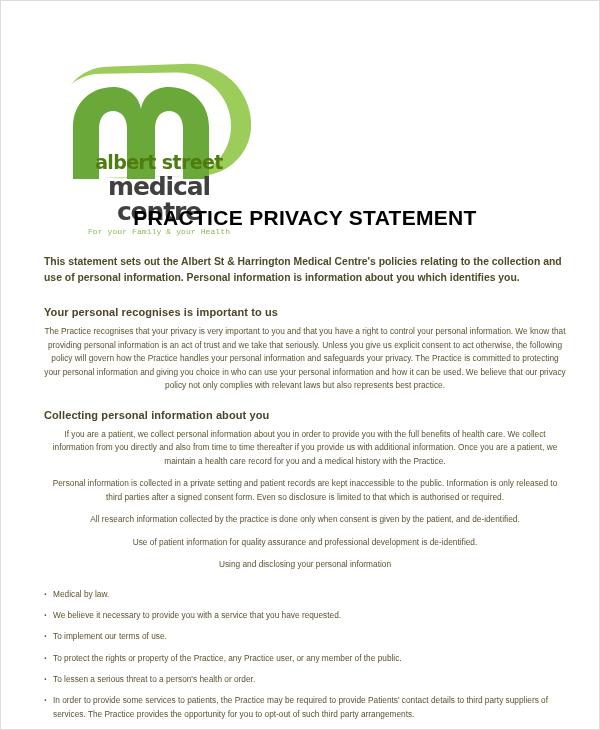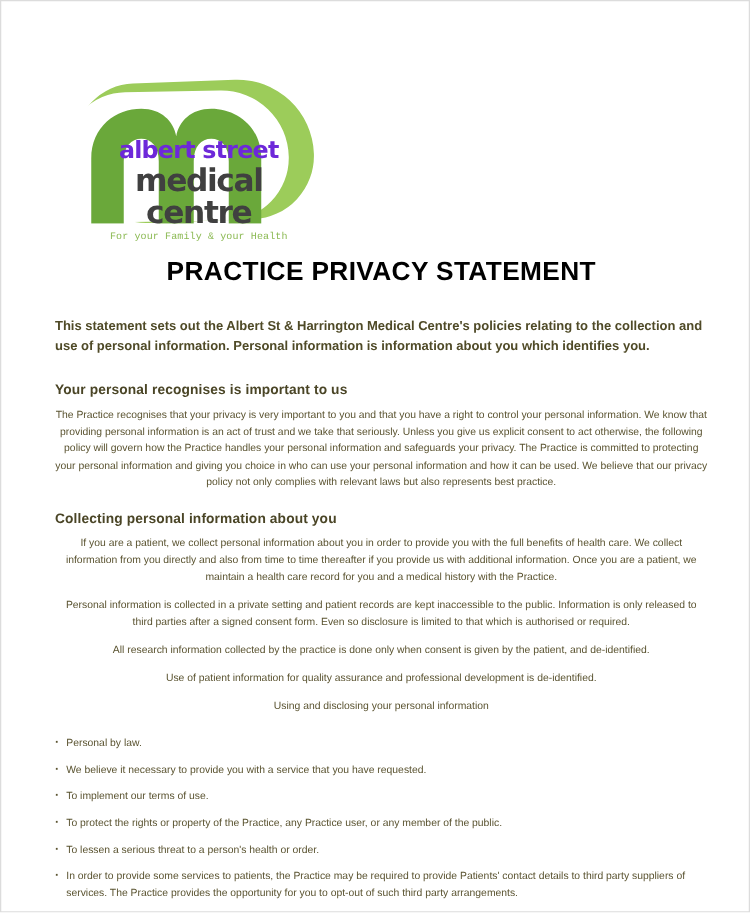--- a/index.html
+++ b/index.html
@@ -61,23 +61,24 @@
     position: absolute;
     left: 28px;
     top: 48px;
     width: 168px;
     text-align: center;
     line-height: 1;
   }
   .logo-line1 {
     font-size: 19px;
     font-weight: bold;
-    color: #6d28d9;
+    color: #4d7c0f;
     letter-spacing: -0.6px;
     font-family: "DejaVu Sans", sans-serif;
+    margin-top: 42px;
   }
   .logo-line2 {
     font-size: 25px;
     font-weight: bold;
     color: #404040;
     letter-spacing: -1.1px;
     margin-top: 2px;
     font-family: "DejaVu Sans", sans-serif;
   }
   .logo-tagline {
@@ -189,21 +190,21 @@
       <div class="section-heading">Collecting personal information about you</div>
       <p class="para">If you are a patient, we collect personal information about you in order to provide you with the full benefits of health care. We collect information from you directly and also from time to time thereafter if you provide us with additional information. Once you are a patient, we maintain a health care record for you and a medical history with the Practice.</p>
       <p class="para">Personal information is collected in a private setting and patient records are kept inaccessible to the public. Information is only released to third parties after a signed consent form. Even so disclosure is limited to that which is authorised or required.</p>
       <p class="para">All research information collected by the practice is done only when consent is given by the patient, and de-identified.</p>
       <p class="para">Use of patient information for quality assurance and professional development is de-identified.</p>
       <p class="para">Using and disclosing your personal information</p>
     </div>
 
     <div class="block">
       <ul class="bullets">
-        <li>Personal by law.</li>
+        <li>Medical by law.</li>
         <li>We believe it necessary to provide you with a service that you have requested.</li>
         <li>To implement our terms of use.</li>
         <li>To protect the rights or property of the Practice, any Practice user, or any member of the public.</li>
         <li>To lessen a serious threat to a person's health or order.</li>
         <li>In order to provide some services to patients, the Practice may be required to provide Patients' contact details to third party suppliers of services. The Practice provides the opportunity for you to opt-out of such third party arrangements.</li>
       </ul>
     </div>
 
   </div>
 </div>

